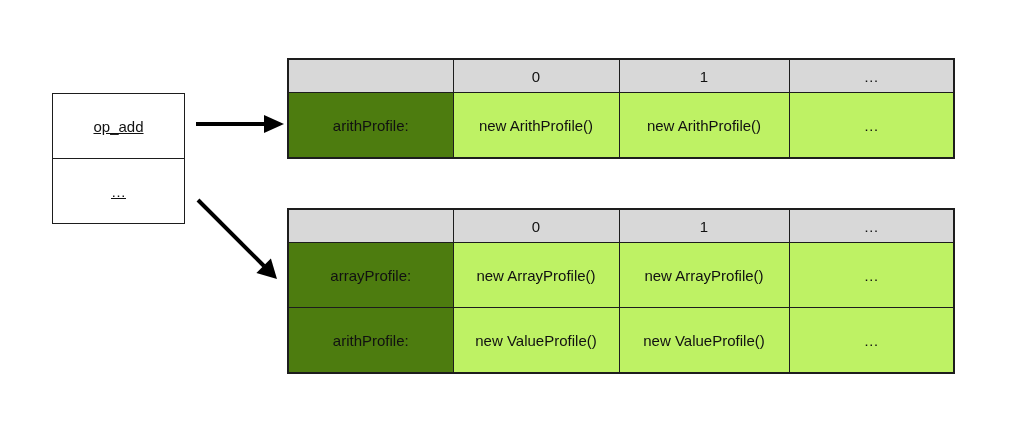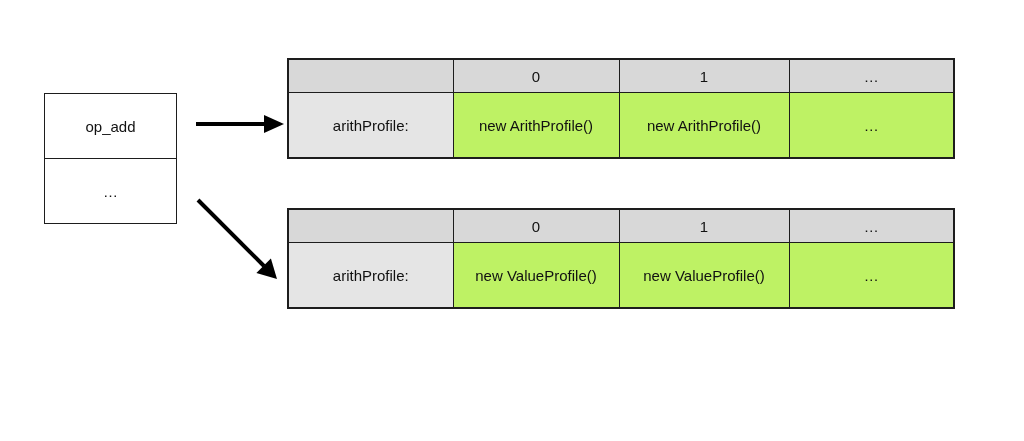--- a/index.html
+++ b/index.html
@@ -9,26 +9,27 @@
     height: 441px;
     background: #ffffff;
     font-family: "Liberation Sans", sans-serif;
     color: #111111;
     overflow: hidden;
   }
 
   
   .bytecode-box {
     position: absolute;
-    left: 44px;
+    left: 52px;
     top: 93px;
     width: 133px;
     border: 1.5px solid #1d1d1d;
     box-sizing: border-box;
     background: #ffffff;
+    text-decoration: underline;
   }
   .bytecode-cell {
     height: 64px;
     border-bottom: 1px solid #1d1d1d;
     display: flex;
     align-items: center;
     justify-content: center;
     font-size: 15px;
     background: #ffffff;
   }
@@ -53,21 +54,21 @@
     vertical-align: middle;
     padding: 0;
     font-weight: 400;
     overflow: hidden;
   }
   table.profile-table th {
     height: 32px;
     background: #d8d8d8;
   }
   table.profile-table td { height: 64px; background: #bef264; }
-  table.profile-table td.row-label { background: #e5e5e5; }
+  table.profile-table td.row-label { background: #4d7c0f; }
 
   
   .arrows-layer {
     position: absolute;
     left: 0; top: 0;
     width: 1024px; height: 441px;
     pointer-events: none;
   }
 </style>
 </head>
@@ -122,20 +123,26 @@
         <col style="width:165px">
     </colgroup>
     <tbody>
         <tr>
       <th></th>
       <th>0</th>
       <th>1</th>
       <th>…</th>
     </tr>
     <tr>
+      <td class="row-label">arrayProfile:</td>
+      <td>new ArrayProfile()</td>
+      <td>new ArrayProfile()</td>
+      <td>…</td>
+    </tr>
+    <tr>
       <td class="row-label">arithProfile:</td>
       <td>new ValueProfile()</td>
       <td>new ValueProfile()</td>
       <td>…</td>
     </tr>
   </tbody>
     </table>
 
 </div>
 

